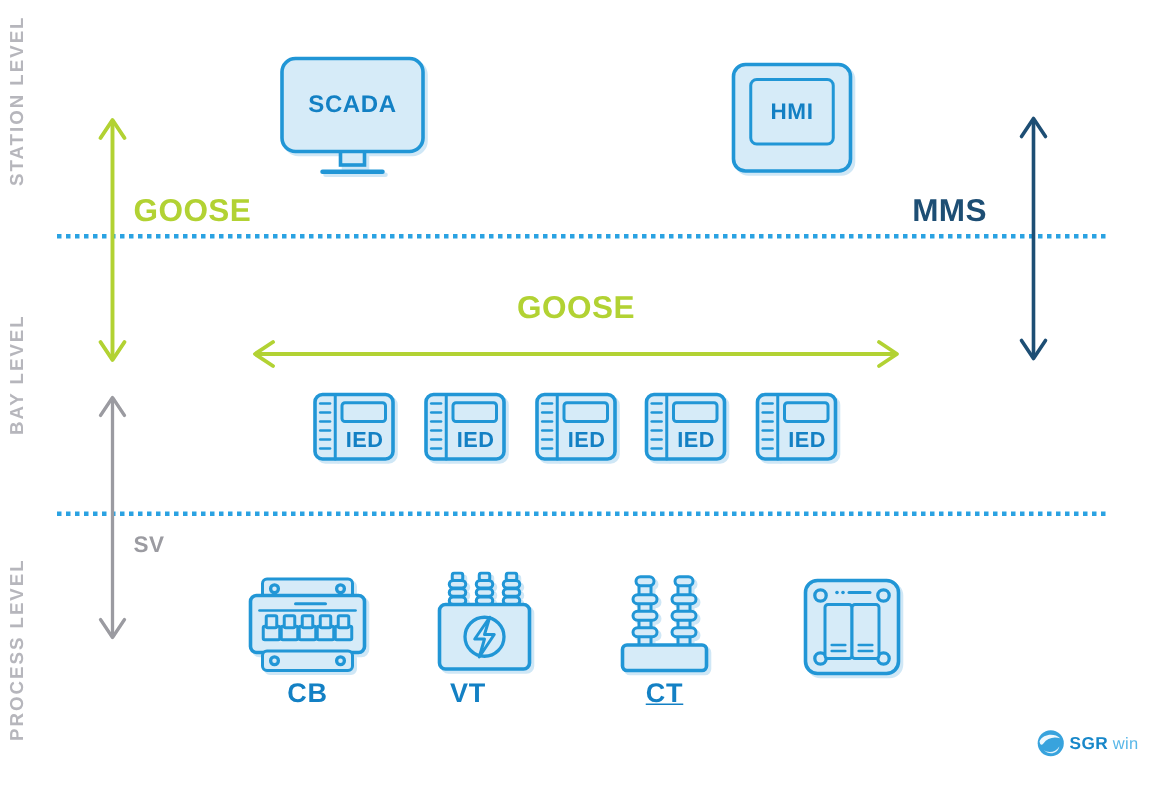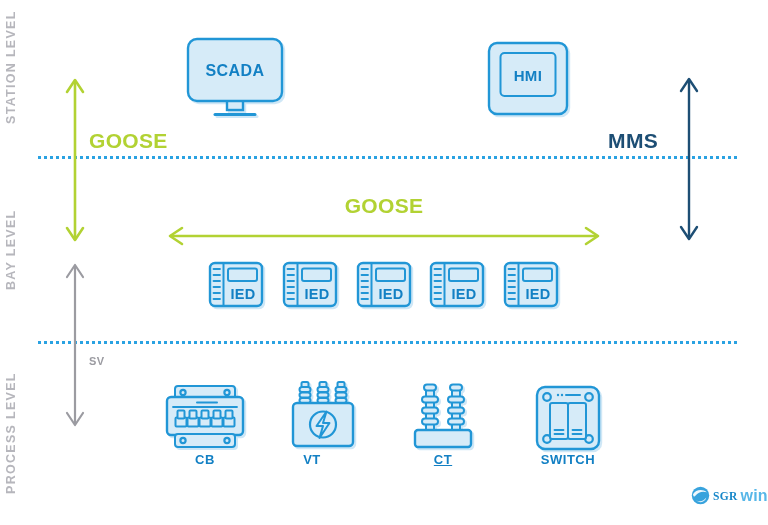--- a/index.html
+++ b/index.html
@@ -32,53 +32,53 @@
     white-space:nowrap;
   }
   #lvl-station{top:12px;height:112px;}
   #lvl-bay{top:216px;height:74px;}
   #lvl-process{top:382px;height:112px;}
 
   .proto{position:absolute;font-weight:700;font-size:21px;letter-spacing:.3px;}
   #lbl-goose-station{left:89px;top:129px;color:var(--green);}
   #lbl-goose-bay{left:332px;top:194px;width:104px;text-align:center;color:var(--green);}
   #lbl-mms{left:606px;top:129px;width:52px;text-align:right;color:var(--navy);}
-  #lbl-sv{left:89px;top:355px;color:var(--gray);font-size:11px;}
+  #lbl-sv{left:89px;top:355px;color:var(--gray);font-size:15px;}
 
   svg{position:absolute;display:block;}
   .arr-green{stroke:var(--green);stroke-width:2.6;fill:none;stroke-linecap:round;stroke-linejoin:round;}
   .arr-navy{stroke:var(--navy);stroke-width:2.4;fill:none;stroke-linecap:round;stroke-linejoin:round;}
   .arr-gray{stroke:var(--gray);stroke-width:2.2;fill:none;stroke-linecap:round;stroke-linejoin:round;}
 
   .shadowed{filter:drop-shadow(2.5px 2.5px 0px var(--shadow-blue));}
   .s24{fill:var(--fill-blue);stroke:var(--accent-blue);stroke-width:2.4;}
   .s20{fill:var(--fill-blue);stroke:var(--accent-blue);stroke-width:2;}
   .ln2{stroke:var(--accent-blue);stroke-width:2;fill:none;stroke-linecap:round;}
   .ln18{stroke:var(--accent-blue);stroke-width:1.8;fill:none;stroke-linecap:round;}
   .ln3{stroke:var(--accent-blue);stroke-width:3;fill:none;stroke-linecap:round;}
   .outline{fill:none;stroke:var(--accent-blue);stroke-width:2.2;}
   .dotf{fill:var(--accent-blue);}
   .boltf{fill:var(--fill-blue);stroke:var(--accent-blue);stroke-width:2;stroke-linejoin:round;}
 
   .t-scada{font:700 16px "Liberation Sans",sans-serif;fill:var(--text-blue);letter-spacing:.4px;}
   .t-hmi{font:700 15px "Liberation Sans",sans-serif;fill:var(--text-blue);letter-spacing:.4px;}
   .t-ied{font:700 14.5px "Liberation Sans",sans-serif;fill:var(--text-blue);letter-spacing:.3px;}
 
-  .dev-label{position:absolute;top:452px;font-weight:700;font-size:13px;color:var(--text-blue);letter-spacing:.5px;text-align:center;}
+  .dev-label{position:absolute;top:452px;font-weight:700;font-size:18px;color:var(--text-blue);letter-spacing:.5px;text-align:center;}
   #lbl-cb{left:172px;width:66px;}
   #lbl-vt{left:279px;width:66px;}
   #lbl-ct{left:410px;width:66px;text-decoration:underline;}
   #lbl-switch{left:523px;width:90px;}
 
   #logo{position:absolute;left:691px;top:486px;display:flex;align-items:center;gap:3px;}
   #logo svg{position:static;}
   .logo-globe-bg{fill:var(--logo-blue);}
   .logo-swirl{fill:#fff;}
-  .logo-bold{font-size:11.5px;font-weight:800;color:var(--logo-text-bold);letter-spacing:.3px;font-family:Liberation Serif, serif;}
-  .logo-light{font-size:16px;font-weight:700;color:var(--logo-text-light);letter-spacing:.2px;}
+  .logo-bold{font-size:11.5px;font-weight:800;color:var(--logo-text-bold);letter-spacing:.3px;}
+  .logo-light{font-size:11px;font-weight:400;color:var(--logo-text-light);letter-spacing:.2px;}
 </style>
 </head>
 <body>
 
 <div id="canvas">
 
   <div class="sep" id="sep-station-bay"></div>
   <div class="sep" id="sep-bay-process"></div>
 
   <div class="level-label" id="lvl-station">STATION LEVEL</div>
@@ -273,21 +273,20 @@
       <path d="M19.5 45 H28.5"></path>
         <path d="M19.5 49 H28.5"></path>
       <path d="M37.5 45 H46.5"></path>
         <path d="M37.5 49 H46.5"></path>
     </g>
   </svg>
 
   <div class="dev-label" id="lbl-cb">CB</div>
   <div class="dev-label" id="lbl-vt">VT</div>
   <div class="dev-label" id="lbl-ct">CT</div>
-  <div class="dev-label" id="lbl-switch">SWITCH</div>
 
   <div id="logo">
     <svg width="19" height="19" viewBox="0 0 19 19">
       <circle class="logo-globe-bg" cx="9.5" cy="9.5" r="8.7"></circle>
       <path class="logo-swirl" d="M2 8.2 C4.5 3.2 12 2.6 15.8 6.2 C11.5 4.8 7.2 6 4.6 9.6 C3.4 11.2 2.4 10.9 2 8.2 Z" opacity=".92"></path>
       <path class="logo-swirl" d="M4.6 13.8 C8 16.4 12.6 15.6 15.2 11.6 C14.4 16.2 8.6 18 4.6 13.8 Z" opacity=".85"></path>
     </svg>
     <span class="logo-bold">SGR</span>
       <span class="logo-light">win</span>
   </div>

